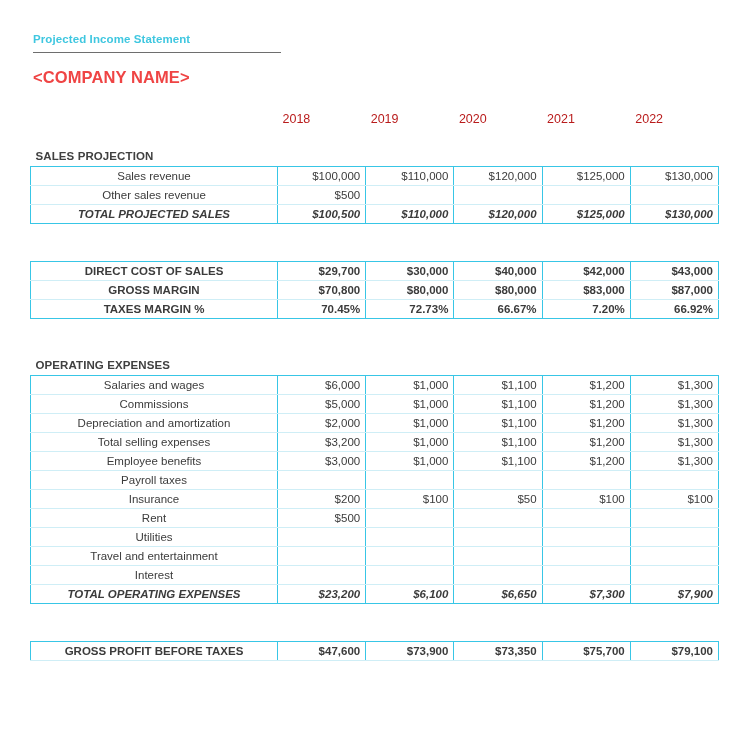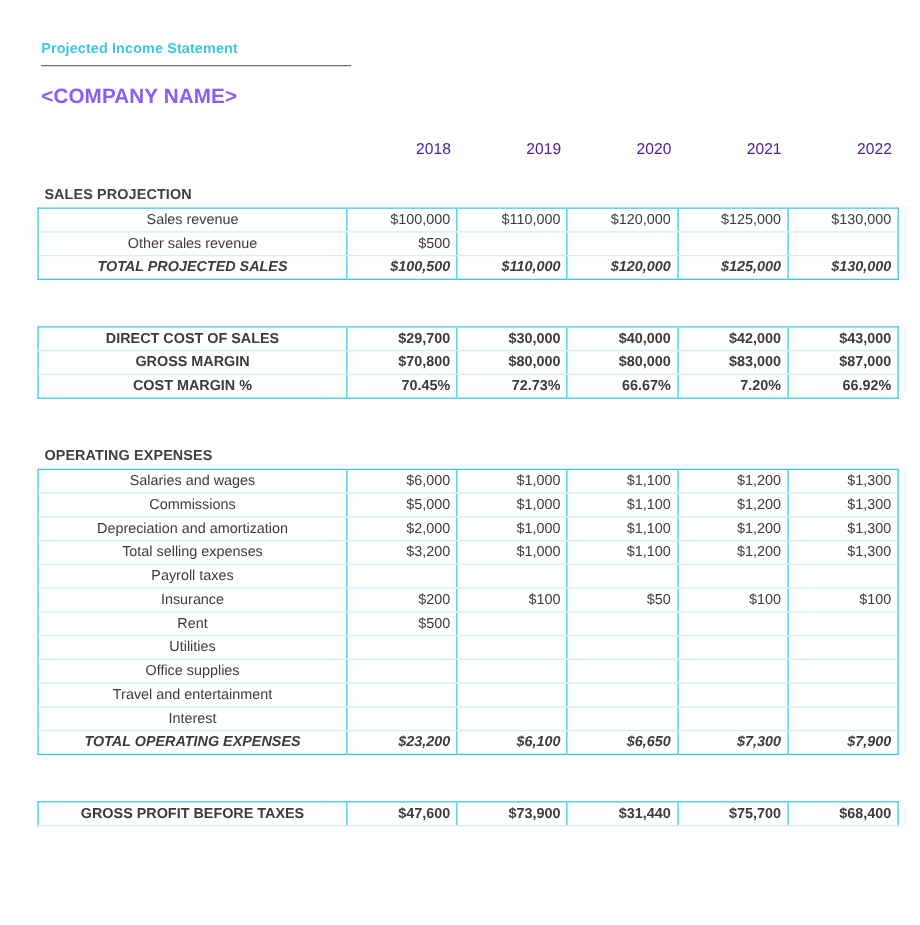--- a/index.html
+++ b/index.html
@@ -40,21 +40,21 @@
     margin-top: 7px;
     border-bottom: 1.6px solid #6e6e6e;
     width: 248px;
   }
   .company-name {
     position: absolute;
     left: 33px;
     top: 68px;
     font-size: 16.5px;
     font-weight: bold;
-    color: #8b5cf6;
+    color: #ef4444;
     letter-spacing: 0.1px;
     white-space: nowrap;
   }
 
   
   table.fin {
     position: absolute;
     left: 30px;
     top: 90px;
     width: 688px;
@@ -93,22 +93,22 @@
     padding: 0;
     background: #ffffff;
     border: none;
   }
 
   
   .yearhead td {
     height: 21px;
     font-size: 12.5px;
     font-weight: normal;
-    color: #4c1d95;
-    text-align: right;
+    color: #b91c1c;
+    text-align: left;
     background: #ffffff;
     border: none;
   }
 
   
   .sectionhead td {
     height: 18px;
     font-weight: bold;
     font-size: 11.5px;
     color: #404040;
@@ -223,21 +223,21 @@
         </tr>
         <tr class="blk strong-plain">
           <td class="label first-col">GROSS MARGIN</td>
           <td class="num">$70,800</td>
           <td class="num">$80,000</td>
           <td class="num">$80,000</td>
           <td class="num">$83,000</td>
           <td class="num last-col">$87,000</td>
         </tr>
         <tr class="blk blk-bot strong-plain">
-          <td class="label first-col">COST MARGIN %</td>
+          <td class="label first-col">TAXES MARGIN %</td>
           <td class="num">70.45%</td>
           <td class="num">72.73%</td>
           <td class="num">66.67%</td>
           <td class="num">7.20%</td>
           <td class="num last-col">66.92%</td>
         </tr>
         <tr class="cyan-bar">
           <td colspan="6"></td>
         </tr>
         <tr class="gap">
@@ -266,20 +266,28 @@
           <td class="label first-col">Depreciation and amortization</td>
           <td class="num">$2,000</td>
           <td class="num">$1,000</td>
           <td class="num">$1,100</td>
           <td class="num">$1,200</td>
           <td class="num last-col">$1,300</td>
         </tr>
         <tr class="blk">
           <td class="label first-col">Total selling expenses</td>
           <td class="num">$3,200</td>
+          <td class="num">$1,000</td>
+          <td class="num">$1,100</td>
+          <td class="num">$1,200</td>
+          <td class="num last-col">$1,300</td>
+        </tr>
+        <tr class="blk">
+          <td class="label first-col">Employee benefits</td>
+          <td class="num">$3,000</td>
           <td class="num">$1,000</td>
           <td class="num">$1,100</td>
           <td class="num">$1,200</td>
           <td class="num last-col">$1,300</td>
         </tr>
         <tr class="blk">
           <td class="label first-col">Payroll taxes</td>
           <td class="num"></td>
           <td class="num"></td>
           <td class="num"></td>
@@ -297,28 +305,20 @@
         <tr class="blk">
           <td class="label first-col">Rent</td>
           <td class="num">$500</td>
           <td class="num"></td>
           <td class="num"></td>
           <td class="num"></td>
           <td class="num last-col"></td>
         </tr>
         <tr class="blk">
           <td class="label first-col">Utilities</td>
-          <td class="num"></td>
-          <td class="num"></td>
-          <td class="num"></td>
-          <td class="num"></td>
-          <td class="num last-col"></td>
-        </tr>
-        <tr class="blk">
-          <td class="label first-col">Office supplies</td>
           <td class="num"></td>
           <td class="num"></td>
           <td class="num"></td>
           <td class="num"></td>
           <td class="num last-col"></td>
         </tr>
         <tr class="blk">
           <td class="label first-col">Travel and entertainment</td>
           <td class="num"></td>
           <td class="num"></td>
@@ -345,23 +345,23 @@
         <tr class="cyan-bar">
           <td colspan="6"></td>
         </tr>
         <tr class="gap">
           <td colspan="6"></td>
         </tr>
         <tr class="blk blk-top strong">
           <td class="label first-col">GROSS PROFIT BEFORE TAXES</td>
           <td class="num">$47,600</td>
           <td class="num">$73,900</td>
-          <td class="num">$31,440</td>
+          <td class="num">$73,350</td>
           <td class="num">$75,700</td>
-          <td class="num last-col">$68,400</td>
+          <td class="num last-col">$79,100</td>
         </tr>
         <tr class="cyan-bar">
           <td colspan="6"></td>
         </tr>
         <tr class="gap">
           <td colspan="6"></td>
         </tr>
       </tbody>
   </table>
 

